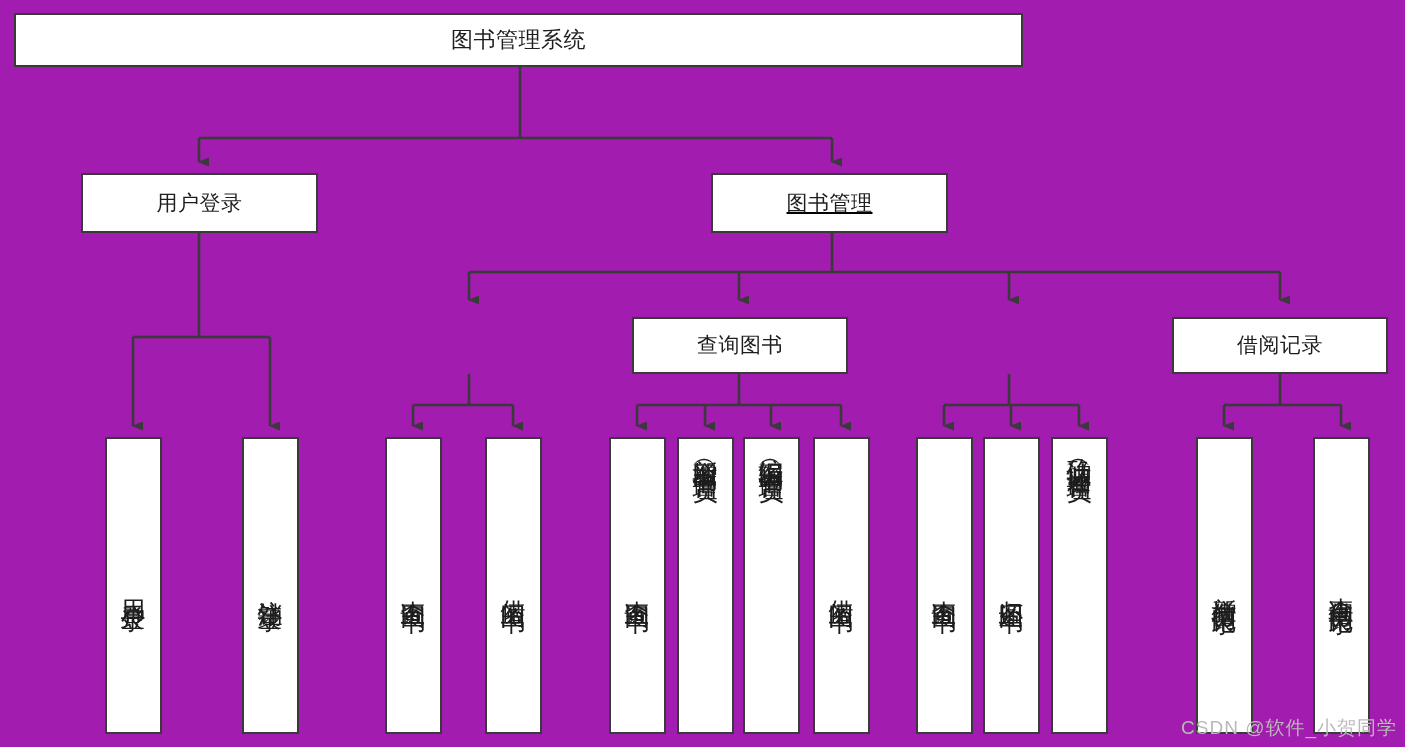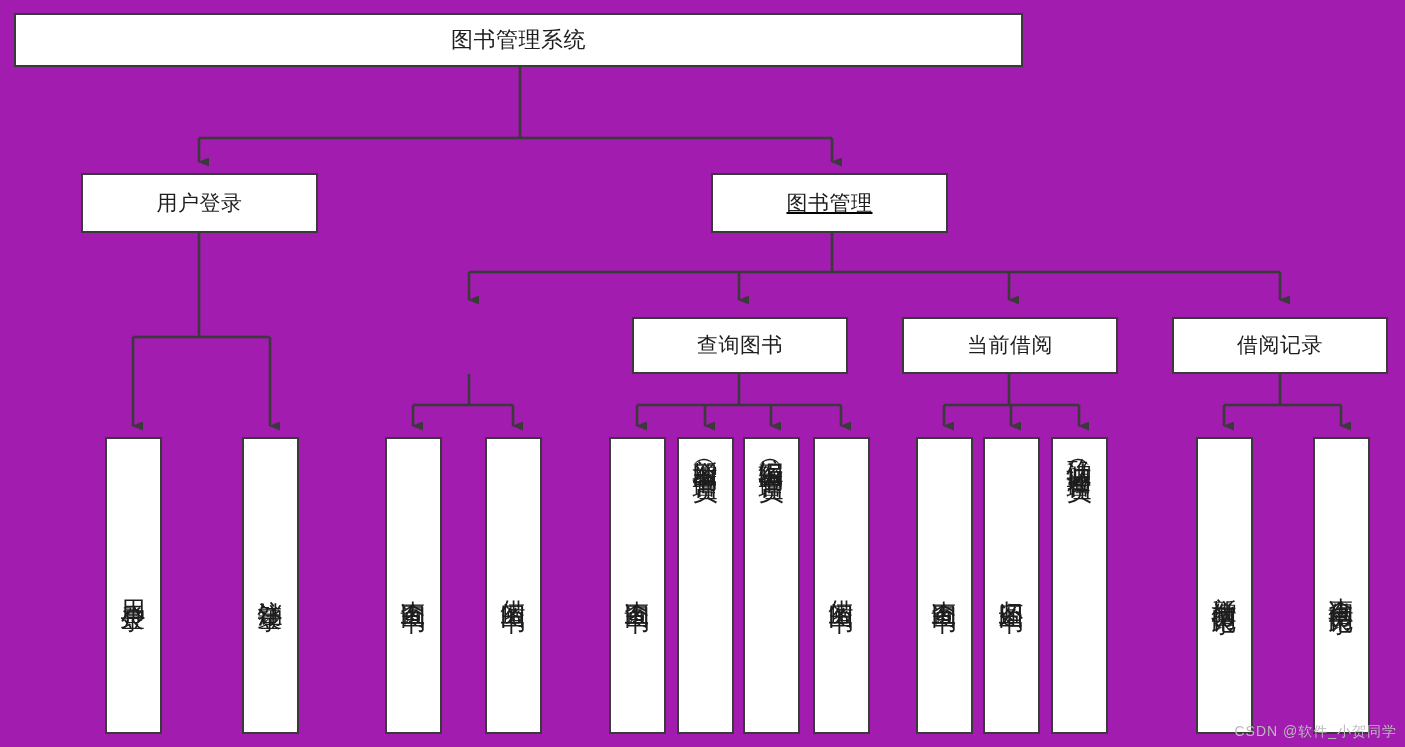--- a/index.html
+++ b/index.html
@@ -56,21 +56,21 @@
     white-space: nowrap;
     text-align: start;
   }
   .node.leaf.center-text {
     align-items: center;
   }
   .watermark {
     position: absolute;
     right: 8px;
     bottom: 6px;
-    font-size: 14px;
+    font-size: 19px;
     color: #b9b9b9;
     letter-spacing: 1px;
     white-space: nowrap;
   }
 </style>
 </head>
 <body>
 
 <div id="canvas">
 
@@ -131,23 +131,20 @@
   <div class="node" style="left:81px; top:173px; width:237px; height:60px;">
     <span class="node-label">用户登录</span>
   </div>
   <div class="node" style="left:711px; top:173px; width:237px; height:60px;text-decoration:underline;">
     <span class="node-label">图书管理</span>
   </div>
 
   <div class="node" style="left:632px; top:317px; width:216px; height:57px;">
     <span class="node-label">查询图书</span>
   </div>
-  <div class="node" style="left:902px; top:317px; width:216px; height:57px;">
-    <span class="node-label">当前借阅</span>
-  </div>
   <div class="node" style="left:1172px; top:317px; width:216px; height:57px;">
     <span class="node-label">借阅记录</span>
   </div>
 
   <div class="node leaf center-text" style="left:105px; top:437px; width:57px; height:297px;">
     <span class="node-label">用户登录</span>
   </div>
   <div class="node leaf center-text" style="left:242px; top:437px; width:57px; height:297px;">
     <span class="node-label">注销登录</span>
   </div>

